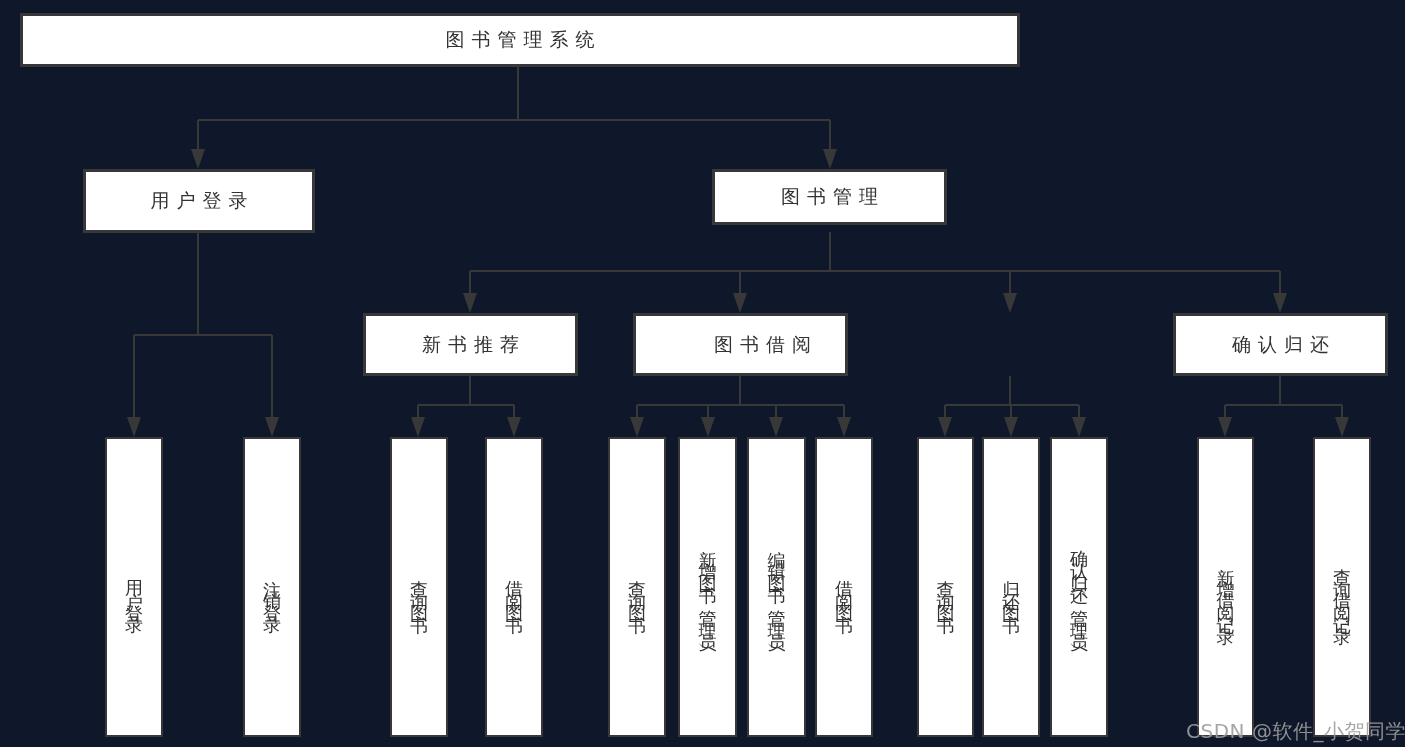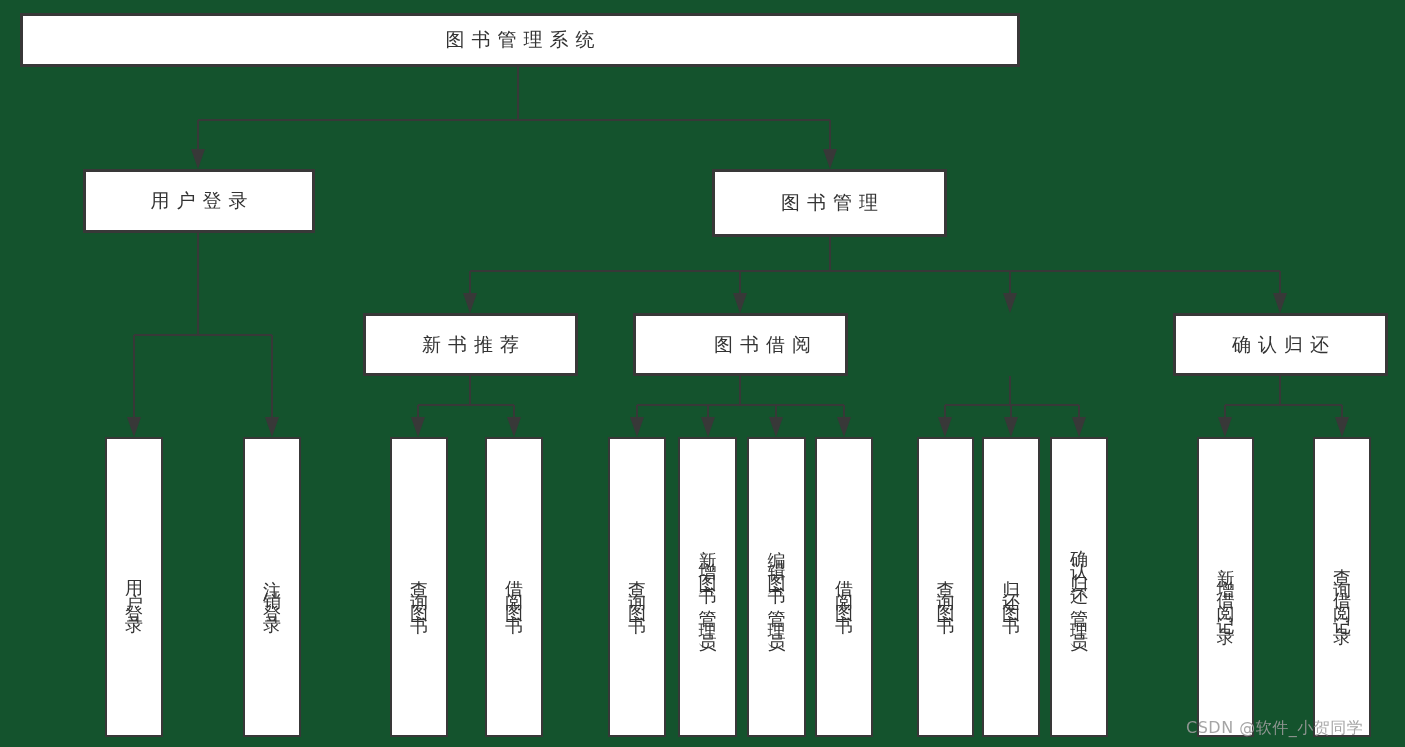--- a/index.html
+++ b/index.html
@@ -1,21 +1,21 @@
 <!DOCTYPE html>
 <html><head>
 <meta charset="utf-8">
 <title>Diagram</title>
 <style>
   html, body { margin: 0; padding: 0; background: #ffffff; }
   .canvas {
     position: relative;
     width: 1405px;
     height: 747px;
-    background: #14532d;
+    background: #0f172a;
     font-family: "DejaVu Sans", sans-serif;
     overflow: hidden;
   }
   .connectors {
     position: absolute;
     left: 0; top: 0;
     width: 1405px; height: 747px;
     z-index: 0;
   }
   .box {
@@ -43,21 +43,21 @@
     font-size: 18px;
     letter-spacing: 12px;
     line-height: 1;
     padding-top: 6px;
     color: #333333;
   }
   .watermark {
     position: absolute;
     left: 1186px;
     top: 718px;
-    font-size: 16px;
+    font-size: 20px;
     color: #9c9c9c;
     opacity: 0.9;
     white-space: nowrap;
     z-index: 5;
     letter-spacing: 0.5px;
   }
 </style>
 </head>
 <body>
 
@@ -103,21 +103,21 @@
     </g>
   </svg>
 
   <div class="box" style="left:20px; top:13px; width:1000px; height:54px;">
     <span class="hlabel">图书管理系统</span>
   </div>
 
   <div class="box" style="left:83px; top:169px; width:232px; height:64px;">
     <span class="hlabel">用户登录</span>
   </div>
-  <div class="box" style="left:712px; top:169px; width:235px; height:68px;">
+  <div class="box" style="left:712px; top:169px; width:235px; height:56px;">
     <span class="hlabel">图书管理</span>
   </div>
 
   <div class="box" style="left:363px; top:313px; width:215px; height:63px;">
     <span class="hlabel">新书推荐</span>
   </div>
   <div class="box" style="left:633px; top:313px; width:215px; height:63px;padding-left:44px;">
     <span class="hlabel">图书借阅</span>
   </div>
   <div class="box" style="left:1173px; top:313px; width:215px; height:63px;">

